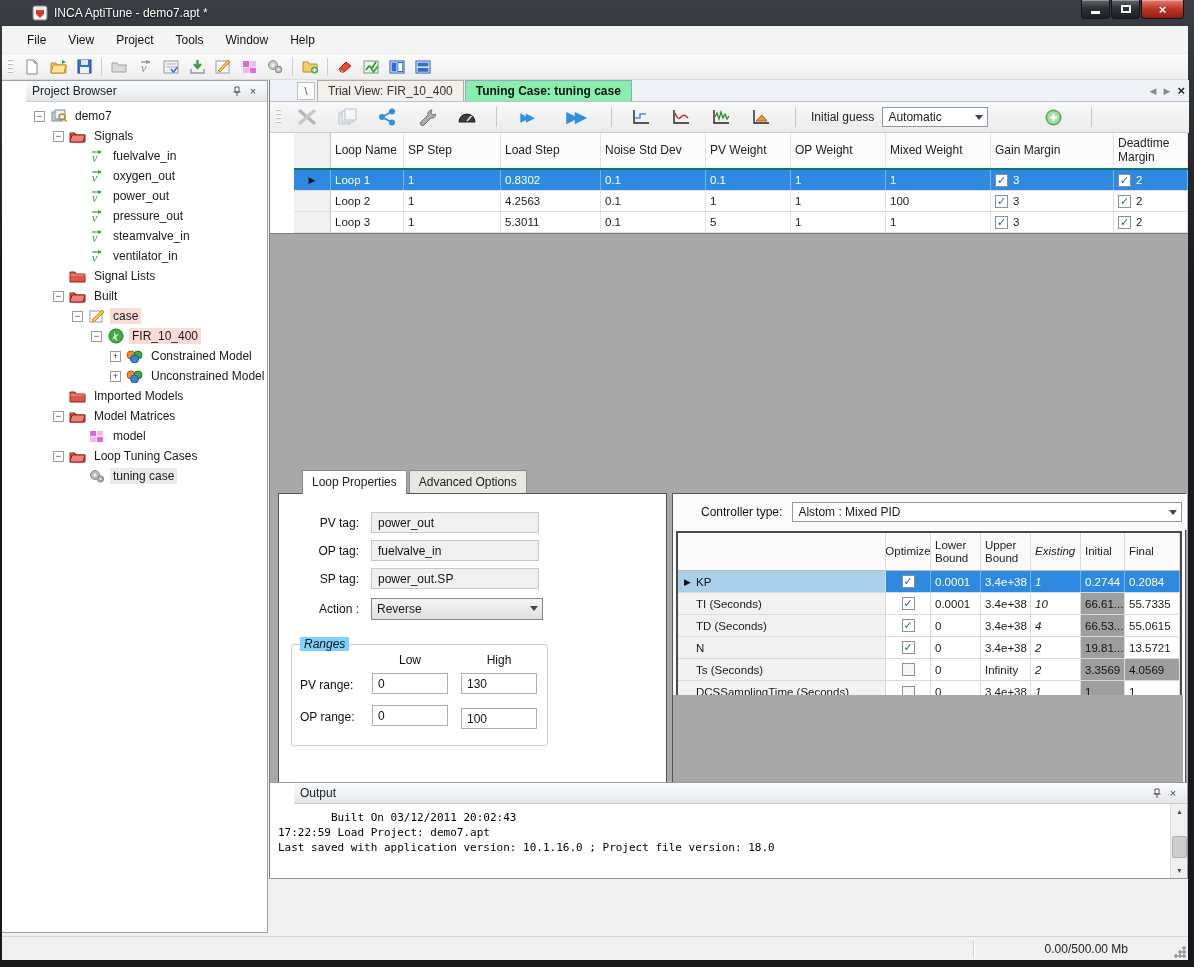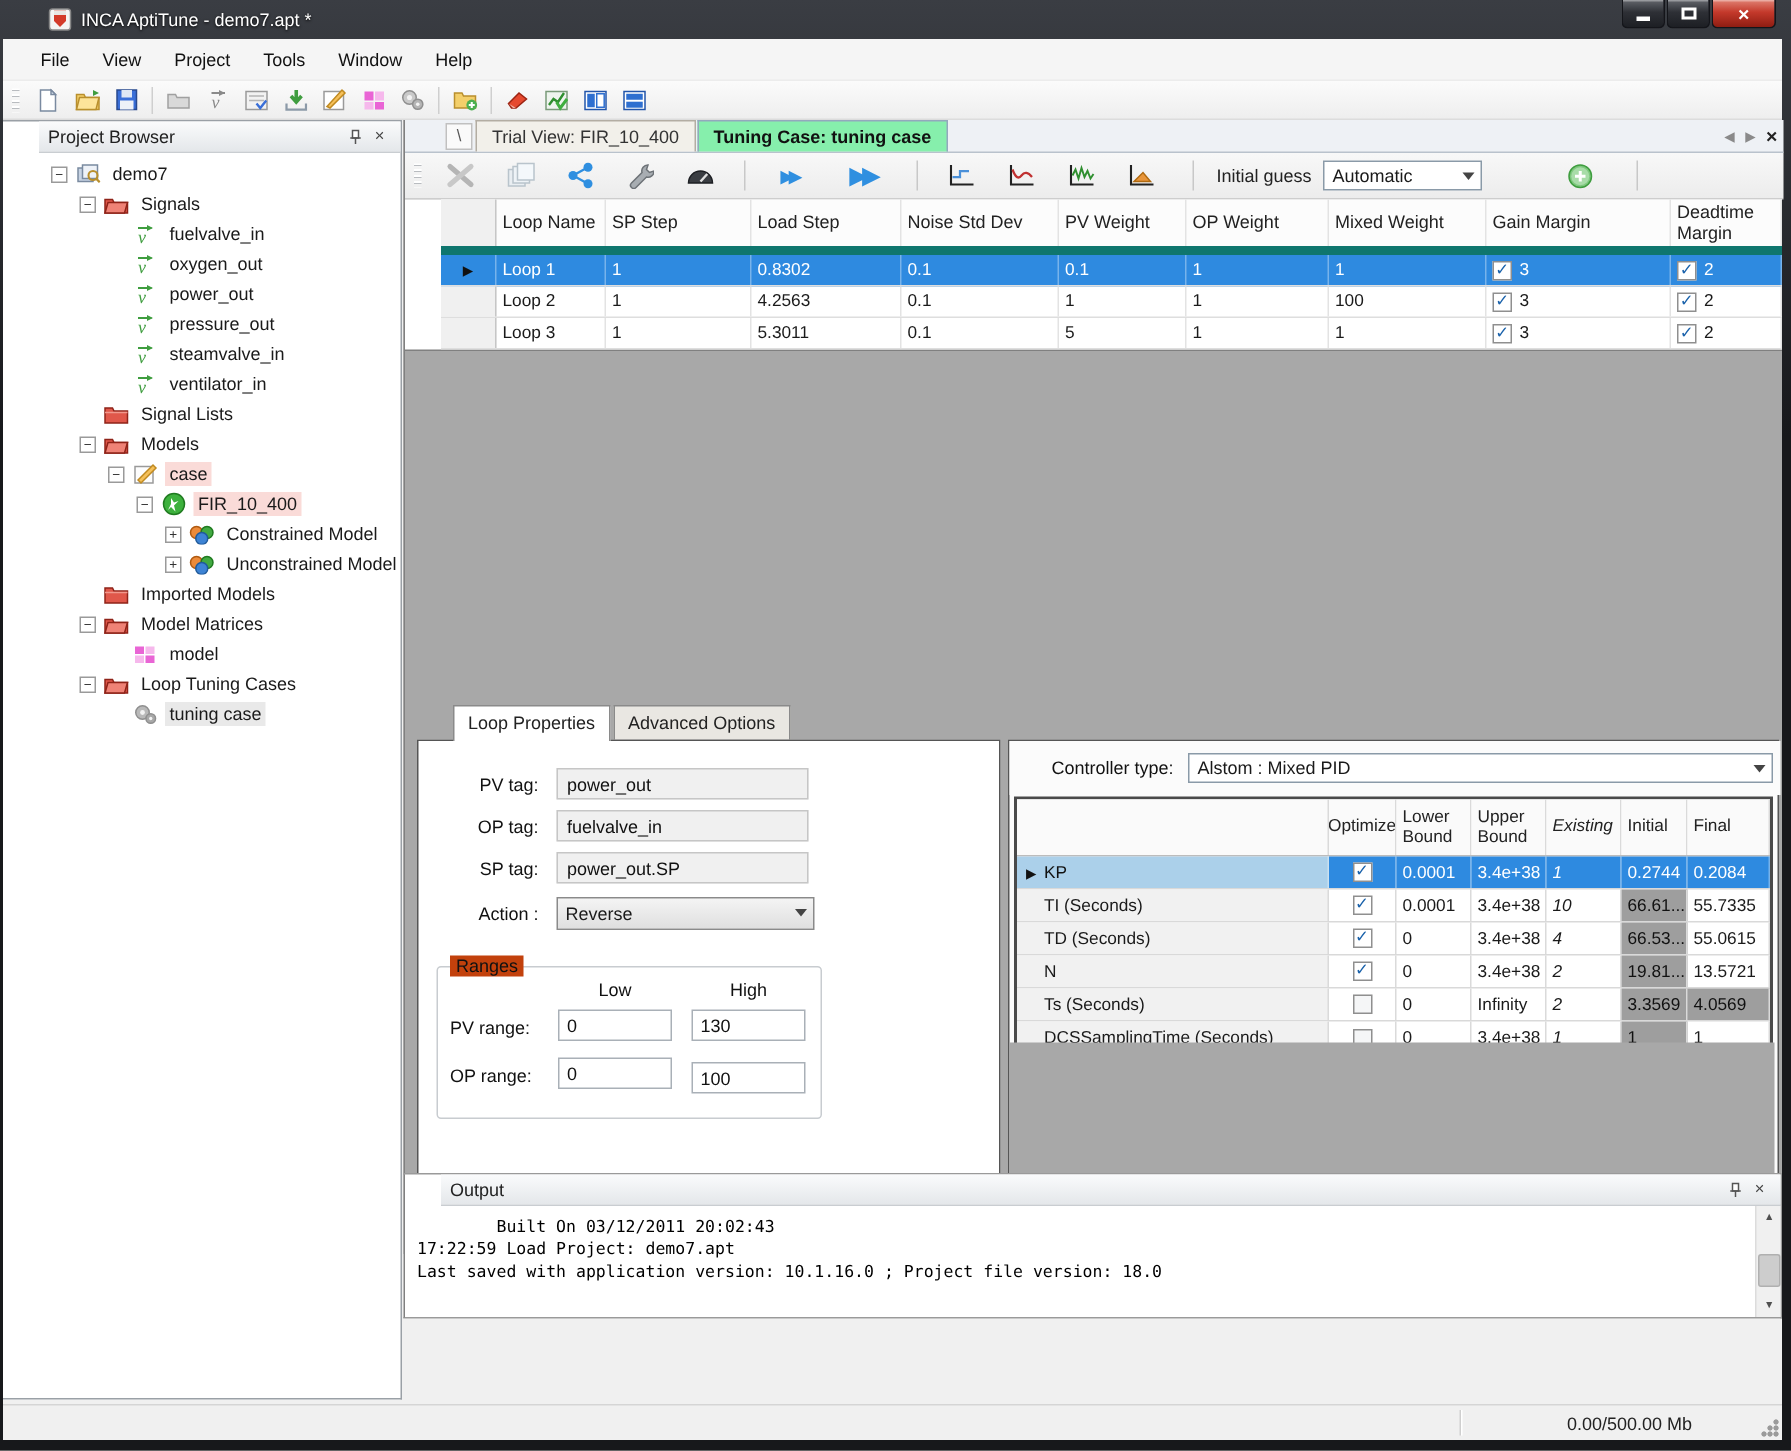--- a/index.html
+++ b/index.html
@@ -64,21 +64,21 @@
   .ff { color:#2f8fe0; font-size:11px; letter-spacing:-3px; font-weight:bold; }
   .ff.big { font-size:15px; }
   .ig-label { margin:0 8px 0 6px; color:#222; }
   .combo { height:20px; background:#fff; border:1px solid #8a9aa8; display:flex; align-items:center; padding-left:5px; position:relative; }
   .combo .arrow { position:absolute; right:4px; top:7px; width:0; height:0; border-left:4px solid transparent; border-right:4px solid transparent; border-top:5px solid #444; }
   .combo-auto { width:106px; margin-right:24px; }
 
   
   .ltable { left:0; top:53px; width:918px; background:#fff; border-bottom:1px solid #808080; }
   .lrow { display:flex; height:21px; border-bottom:1px solid #dedede; }
-  .lhead { height:37px; background:#fcfcfc; border-bottom:6px solid #0f766e;justify-content:center; }
+  .lhead { height:37px; background:#fcfcfc; border-bottom:2px solid #0f766e;justify-content:center; }
   .lcell { padding:1px 4px; border-right:1px solid #e3e3e3; overflow:hidden; display:flex; align-items:center; font-size:11.5px; }
   .lhead .lcell { color:#222; font-size:12px; line-height:1.15; align-items:center; }
   .c0{width:37px; flex:none; background:#f0f0f0; border-right:1px solid #c6c6c6; justify-content:center;}
   .c1{width:73px; flex:none;} .c2{width:97px; flex:none;} .c3{width:100px; flex:none;} .c4{width:105px; flex:none;}
   .c5{width:85px; flex:none;} .c6{width:95px; flex:none;} .c7{width:105px; flex:none;} .c8{width:123px; flex:none;}
   .c9{flex:1;}
   .lrow.sel { background:#2e8ae0; color:#fff; }
   .lrow.sel .lcell { border-right-color:rgba(255,255,255,.35); }
   .lrow.sel .c0 { background:#2e8ae0; color:#111; }
   .cb { width:13px; height:13px; background:#fff; border:1px solid #8f8f8f; font-size:11px; line-height:11px; text-align:center; color:#1a62ab; margin-right:5px; flex:none; }
@@ -90,21 +90,21 @@
   .btab { height:24px; padding:0 9px; line-height:22px; border:1px solid #8a8a8a; background:#e9e7e2; color:#222; margin-right:2px; border-bottom:none; }
   .btab.active { background:#fff; position:relative; z-index:2; }
   .lp-panel { left:8px; top:413px; width:389px; height:331px; background:#fff; border:1px solid #555; }
   .rp-panel { left:402px; top:413px; width:514px; height:331px; background:#fbfbfb; border:1px solid #555; }
 
   .fld-row { position:absolute; display:flex; align-items:center; }
   .fld-label { width:76px; text-align:right; margin-right:12px; color:#111; }
   .ro-input { width:168px; height:21px; background:#f0f0f0; border:1px solid #c6c6c6; display:flex; align-items:center; padding-left:6px; color:#111; }
   .combo-action { width:172px; background:linear-gradient(#f4f4f4,#dfdfdf); border:1px solid #8a8a8a; height:22px; }
   .groupbox { position:absolute; left:12px; top:150px; width:257px; height:102px; border:1px solid #c8ccd0; border-radius:3px; }
-  .gb-title { position:absolute; top:-8px; left:8px; background:#c2410c; padding:0 4px; color:#111; }
+  .gb-title { position:absolute; top:-8px; left:8px; background:#7dd3fc; padding:0 4px; color:#111;font-style:italic; }
   .gb-colhead { position:absolute; top:8px; width:76px; text-align:center; color:#111; }
   .gb-label { position:absolute; left:8px; color:#111; }
   .txt { width:76px; height:21px; border:1px solid #a9b0b7; padding-left:5px; font-family:"Liberation Sans",sans-serif; font-size:12px; color:#111; background:#fff; }
 
   .ctype-row { position:absolute; left:0; top:0; width:514px; height:36px; background:#fbfbfb; display:flex; align-items:center; }
   .ctype-label { margin-left:28px; margin-right:10px; color:#111; }
   .combo-ctrl { width:390px; }
 
   .ptable { position:absolute; left:3px; top:37px; width:506px; border:2px solid #4a4a4a; background:#fff; }
   .prow { display:flex; height:22px; border-bottom:1px solid #d9d9d9; }
@@ -399,21 +399,21 @@
             <span class="tlabel">Signal Lists</span>
           </div>
         <div class="trow d1">
             <span class="texp">−</span>
             <span class="ticon">
               <svg width="17" height="13">
                 <path d="M1 3 h5 l1 2 h9 v7 H1 z" fill="#e0574a" stroke="#8f2318"></path>
                 <path d="M3 5 h13 l-2 7 H1 z" fill="#ef8276" stroke="#8f2318"></path>
               </svg>
             </span>
-            <span class="tlabel">Models</span>
+            <span class="tlabel">Built</span>
           </div>
         <div class="trow d2">
             <span class="texp">−</span>
             <span class="ticon">
               <svg width="16" height="14">
                 <rect x="1" y="2" width="12" height="11" fill="#fdfdfd" stroke="#9a9a9a"></rect>
                 <path d="M3 11 L13 1 l2 2 L5 13 z" fill="#f5c05a" stroke="#c08a20"></path>
               </svg>
             </span>
             <span class="tlabel hl-pink">case</span>

